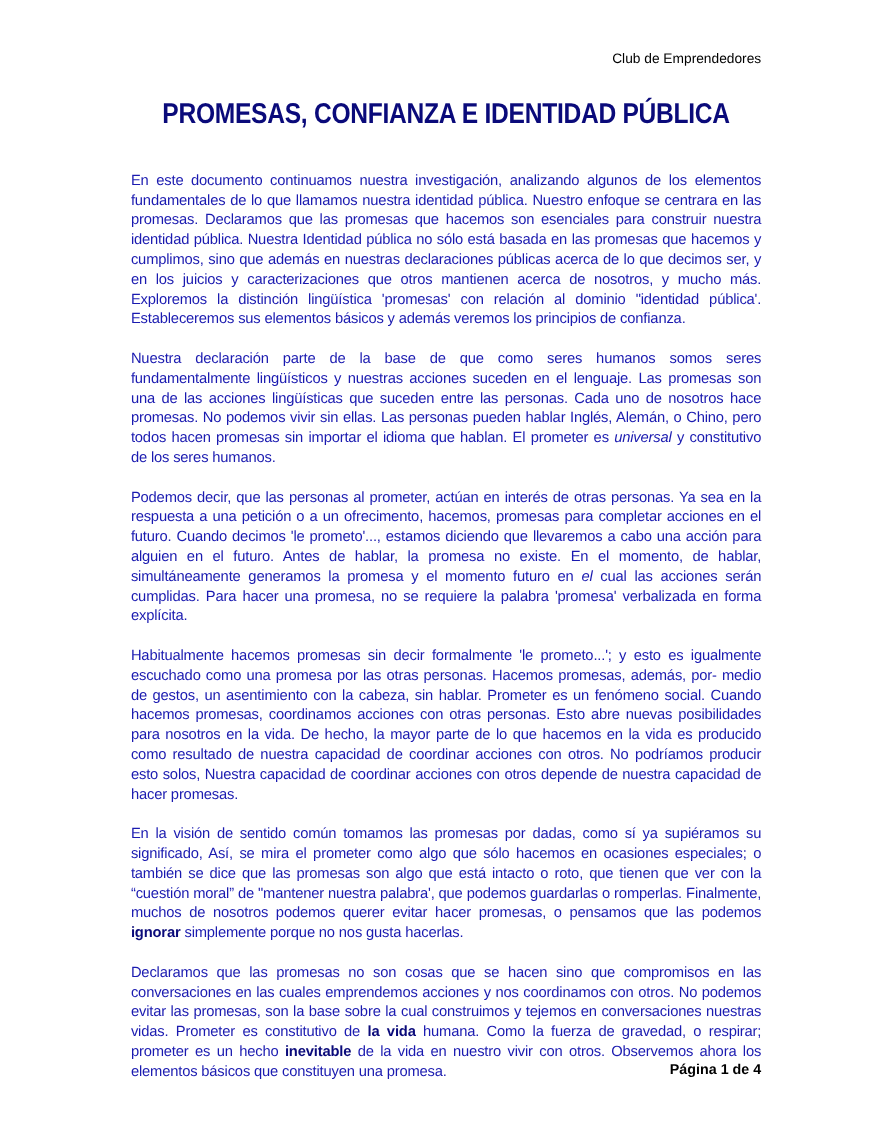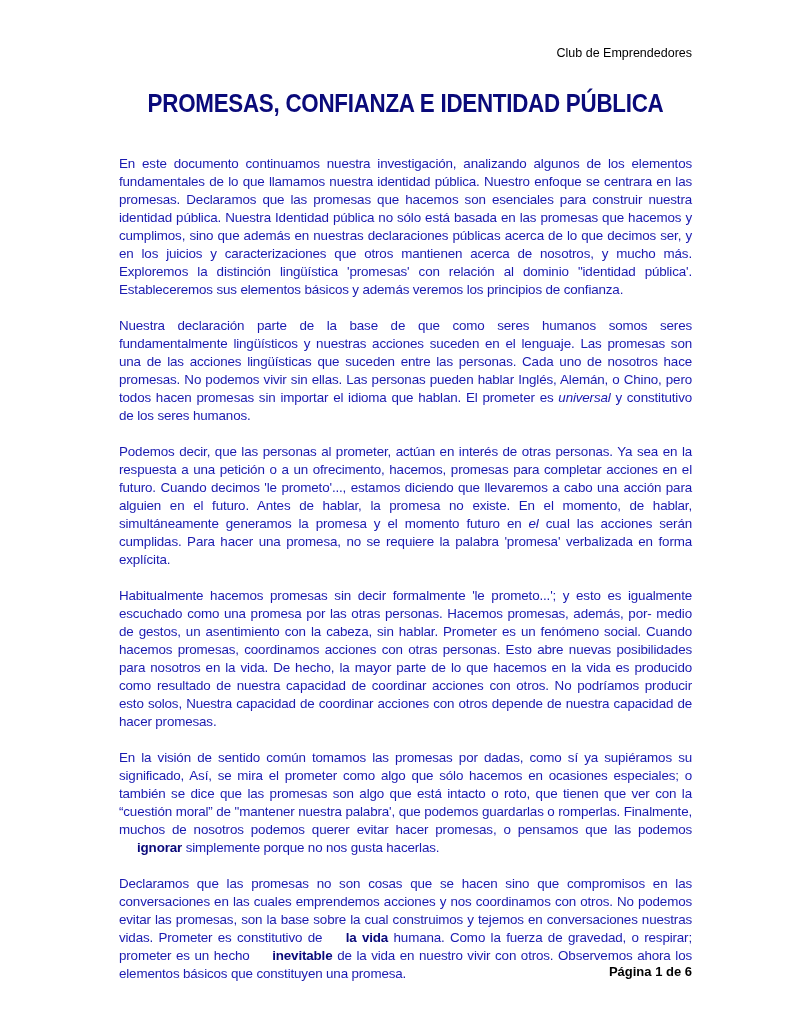--- a/index.html
+++ b/index.html
@@ -56,21 +56,20 @@
       margin: 0 0 18px 0;
       font-size: 13px;
     }
     .content p {
       margin: 0 0 18px 0;
       text-align: justify;
       letter-spacing: -0.15px;
     }
     .content p b {
       color: #0a0a7a;
-      margin-left: 18px;
     }
     .footer {
       position: absolute;
       top: 964px;
       right: 109px;
       font-size: 13px;
       font-weight: bold;
       color: #000000;
     }
   </style>
@@ -93,15 +92,15 @@
     <p><span>Podemos decir, que las personas al prometer, actúan en interés de otras personas.  Ya sea en la respuesta a una petición o a un ofrecimento, hacemos, promesas para completar acciones en el futuro. Cuando decimos 'le prometo'..., estamos diciendo que llevaremos a cabo una acción para alguien en el futuro. Antes de hablar, la promesa no existe.  En el momento, de hablar, simultáneamente generamos la promesa y el momento futuro en </span><i>el</i><span> cual las acciones serán cumplidas. Para hacer una promesa, no se requiere la palabra 'promesa' verbalizada en forma explícita.</span></p>
 
     <p>Habitualmente hacemos promesas sin decir formalmente 'le prometo...'; y esto es igualmente escuchado como una promesa por las otras personas. Hacemos promesas, además, por- medio de gestos, un asentimiento con la cabeza, sin hablar. Prometer es un fenómeno social.  Cuando hacemos promesas, coordinamos acciones con otras personas.  Esto abre nuevas posibilidades para nosotros en la vida.  De hecho, la mayor parte de lo que hacemos en la vida es producido como resultado de nuestra capacidad de coordinar acciones con otros.  No podríamos producir esto solos, Nuestra capacidad de coordinar acciones con otros depende de nuestra capacidad de hacer promesas.</p>
 
     <p><span>En la visión de sentido común tomamos las promesas por dadas, como sí ya supiéramos su significado, Así, se mira el prometer como  algo que sólo hacemos  en ocasiones especiales; o también se dice que las promesas son algo que está intacto o roto, que tienen que ver con la “cuestión moral” de "mantener nuestra palabra', que podemos guardarlas o romperlas. Finalmente, muchos de nosotros podemos querer evitar hacer promesas, o pensamos que las podemos </span><b>ignorar</b><span> simplemente porque no nos gusta hacerlas.</span></p>
 
     <p><span>Declaramos que las promesas no son cosas que se hacen sino que compromisos en las conversaciones en las cuales emprendemos acciones y nos coordinamos con otros.  No podemos evitar las promesas, son la base sobre la cual construimos y tejemos en conversaciones nuestras vidas.  Prometer es constitutivo de </span><b>la vida</b><span> humana.  Como la fuerza de gravedad, o respirar; prometer es un hecho </span><b>inevitable</b><span> de la vida en nuestro vivir con otros.  Observemos ahora los elementos básicos que constituyen una promesa.</span></p>
 
   </div>
 
-  <div class="footer">Página 1 de 6</div>
+  <div class="footer">Página 1 de 4</div>
 
 </div>
 
 </body></html>

